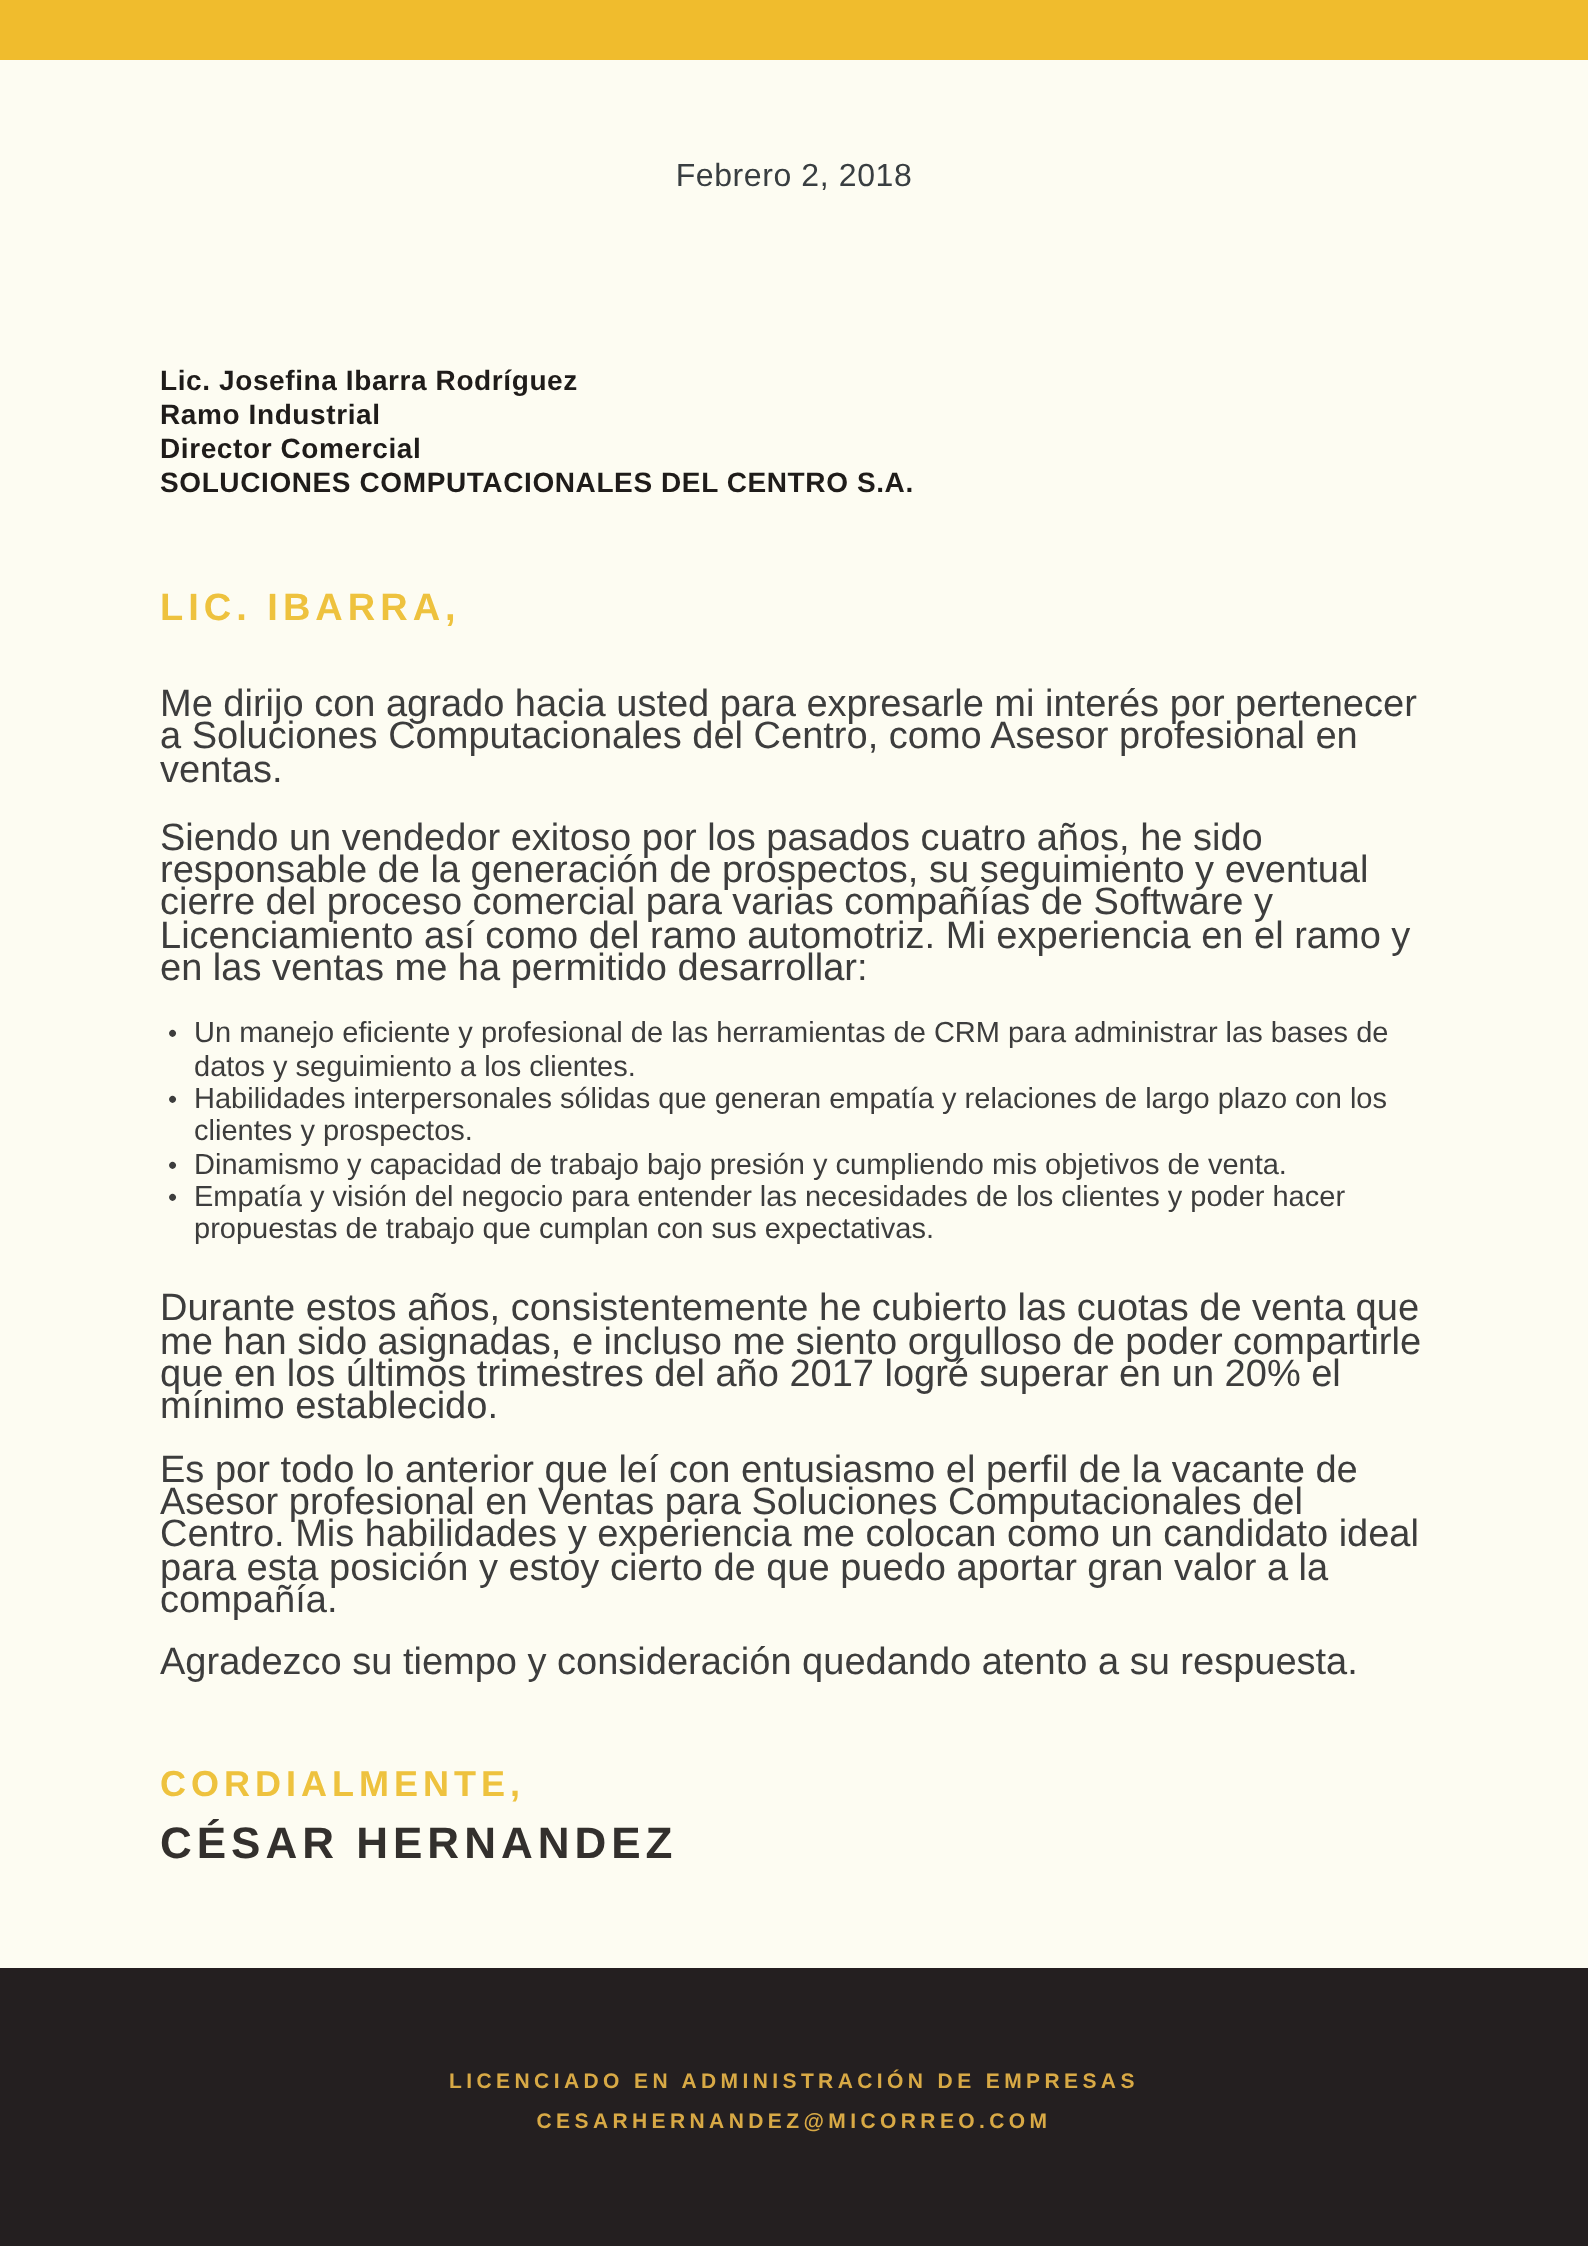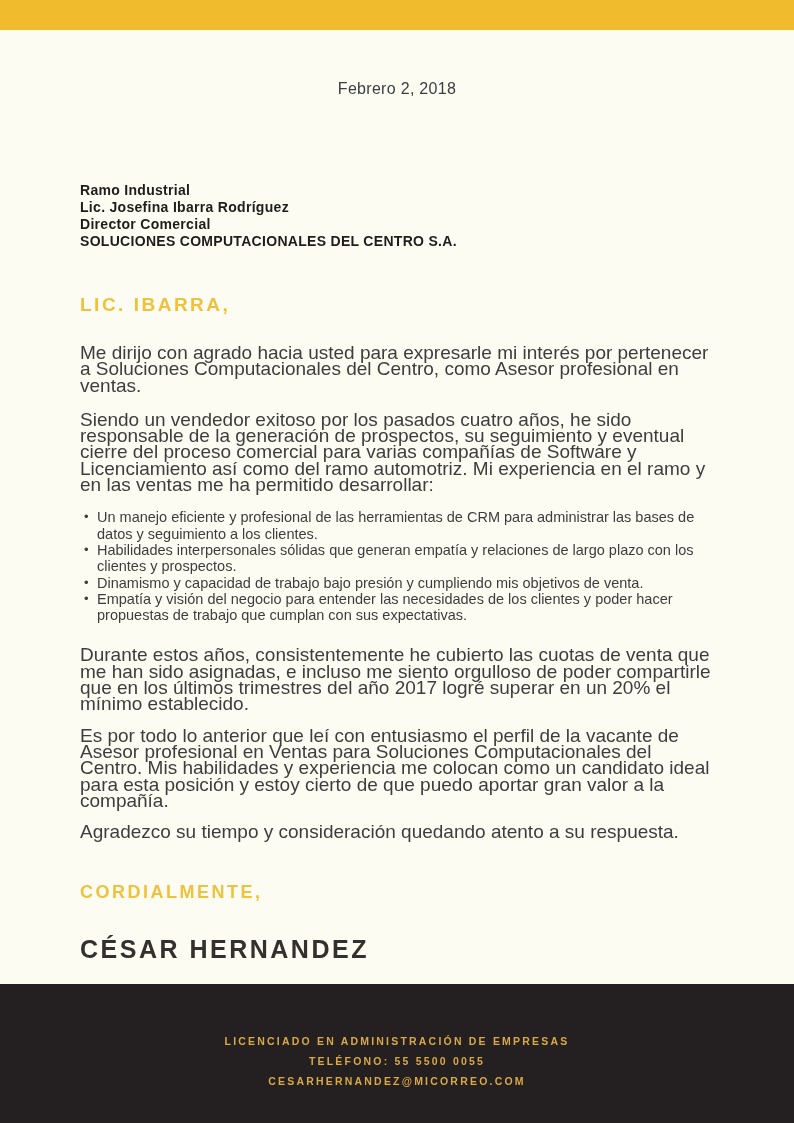--- a/index.html
+++ b/index.html
@@ -92,22 +92,22 @@
 
   .closing {
     margin-top: 42px;
     font-size: 18px;
     font-weight: bold;
     letter-spacing: 2.5px;
     color: #EEC23E;
   }
 
   .signature {
-    margin-top: 32px;
-    font-size: 25px;
+    margin-top: 6px;
+    font-size: 22px;
     font-weight: bold;
     letter-spacing: 2.5px;
     color: #33302D;
   }
 
   .footer {
     position: absolute;
     bottom: 0; left: 0;
     width: 100%;
     height: 139px;
@@ -129,22 +129,22 @@
 
 <div class="page">
 
   <div class="topbar"></div>
 
   <div class="content">
 
     <div class="date">Febrero 2, 2018</div>
 
     <div class="recipient">
+      <div>Lic. Josefina Ibarra Rodríguez</div>
       <div>Ramo Industrial</div>
-      <div>Lic. Josefina Ibarra Rodríguez</div>
       <div>Director Comercial</div>
       <div>SOLUCIONES COMPUTACIONALES DEL CENTRO S.A.</div>
     </div>
 
     <div class="salutation">LIC. IBARRA,</div>
 
     <p class="body-text p-intro-0">Me dirijo con agrado hacia usted para expresarle mi interés por pertenecer a Soluciones Computacionales del Centro, como Asesor profesional en ventas.</p>
     <p class="body-text p-intro-1">Siendo un vendedor exitoso por los pasados cuatro años, he sido responsable de la generación de prospectos, su seguimiento y eventual cierre del proceso comercial para varias compañías de Software y Licenciamiento así como del ramo automotriz. Mi experiencia en el ramo y en las ventas me ha permitido desarrollar:</p>
 
     <ul class="qualities">
@@ -158,17 +158,16 @@
     <p class="body-text p-outro-1">Es por todo lo anterior que leí con entusiasmo el perfil de la vacante de Asesor profesional en Ventas para Soluciones Computacionales del Centro. Mis habilidades y experiencia me colocan como un candidato ideal para esta posición y estoy cierto de que puedo aportar gran valor a la compañía.</p>
     <p class="body-text p-outro-2">Agradezco su tiempo y consideración quedando atento a su respuesta.</p>
 
     <div class="closing">CORDIALMENTE,</div>
     <div class="signature">CÉSAR HERNANDEZ</div>
 
   </div>
 
   <div class="footer">
     <div>LICENCIADO EN ADMINISTRACIÓN DE EMPRESAS</div>
-    <div>TELÉFONO: 55 5500 0055</div>
     <div>CESARHERNANDEZ@MICORREO.COM</div>
   </div>
 
 </div>
 
 </body></html>

